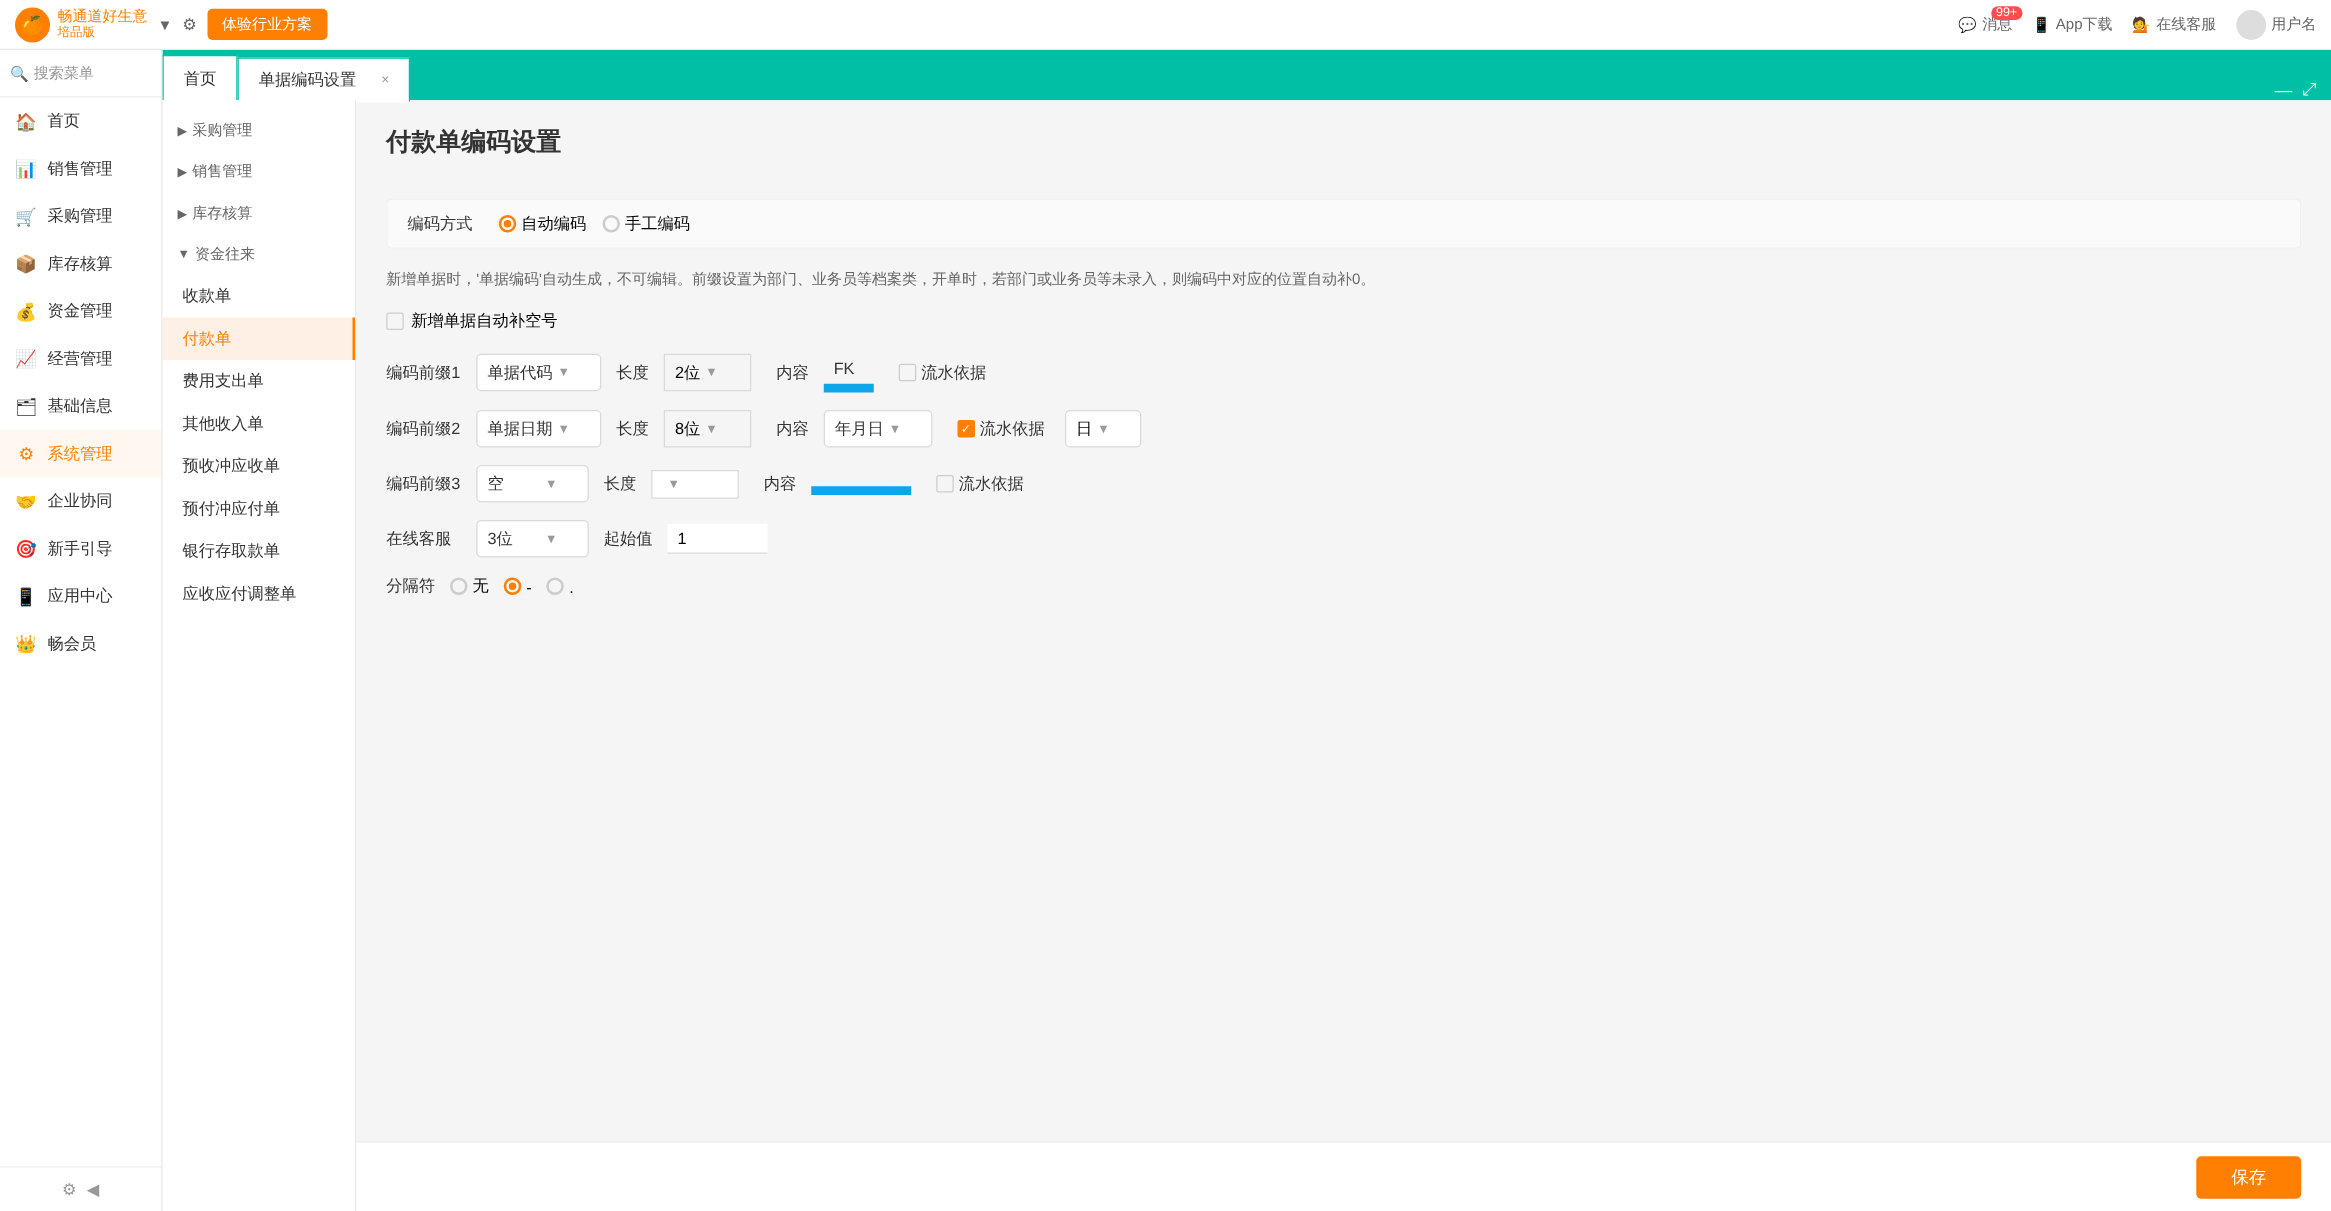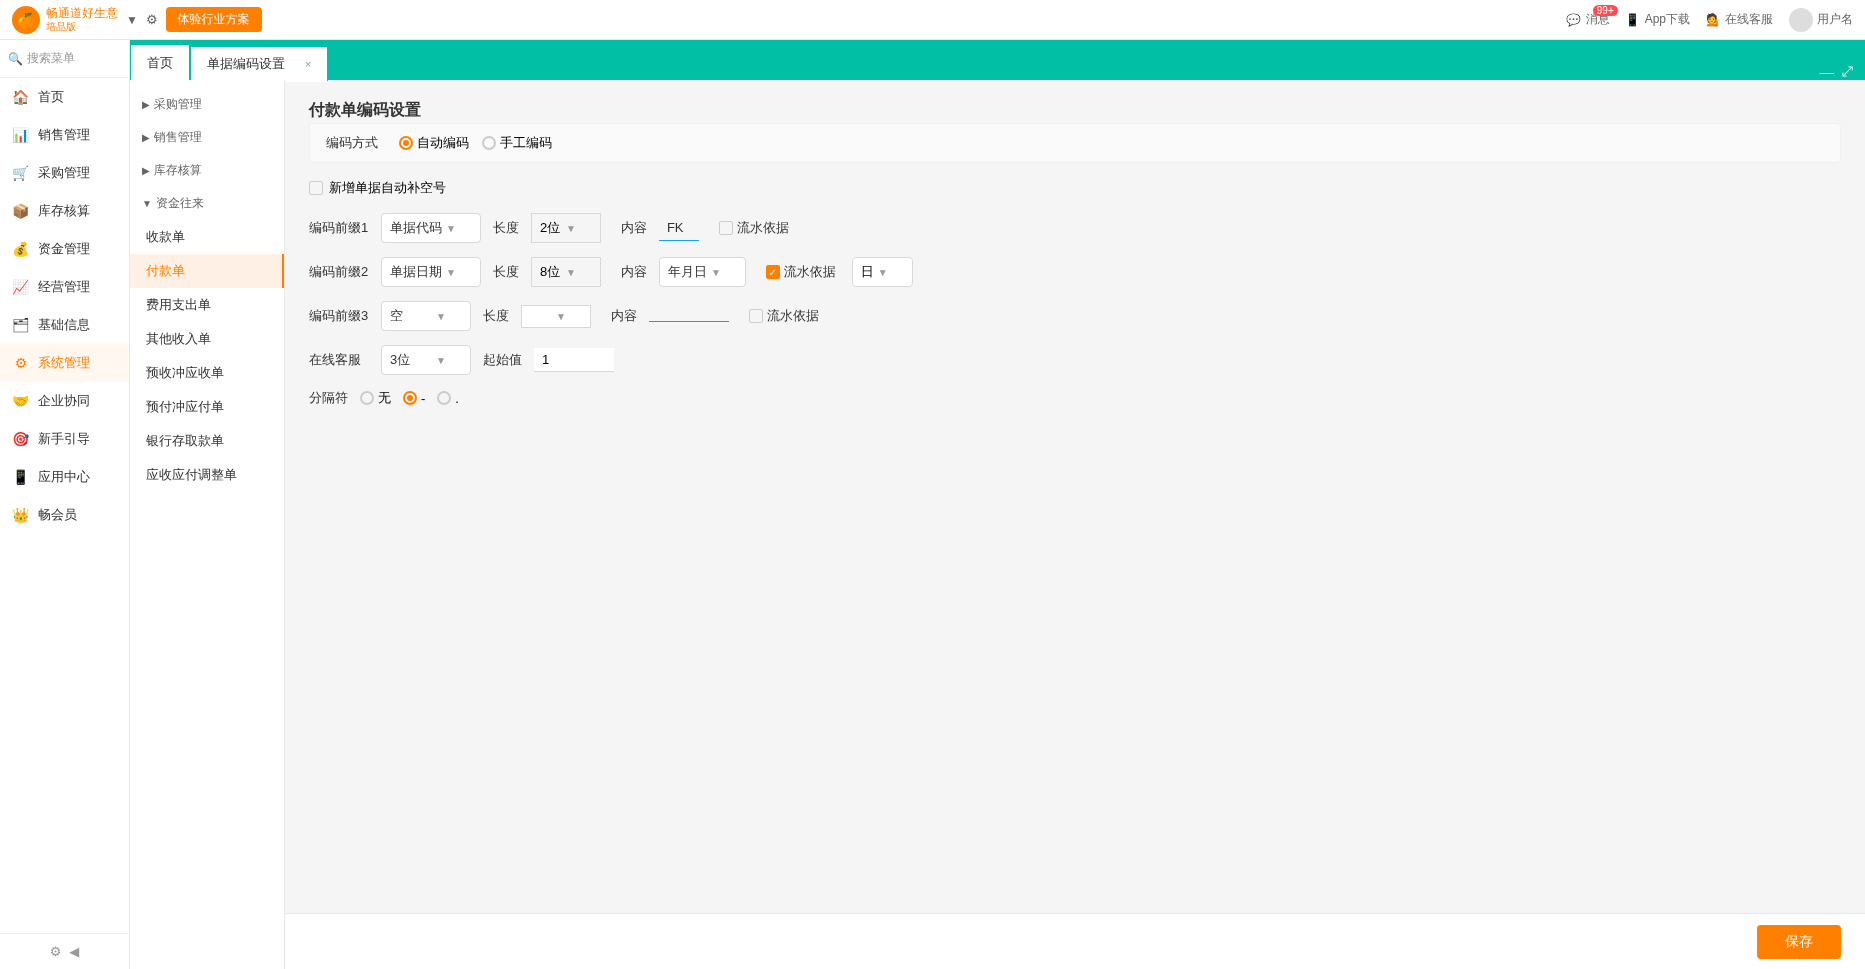--- a/index.html
+++ b/index.html
@@ -57,21 +57,21 @@
     .second-sidebar { width: 155px; background: #fff; border-right: 1px solid #e8e8e8; overflow-y: auto; flex-shrink: 0; padding-top: 8px; }
     .second-sidebar-group { }
     .second-sidebar-group-title { padding: 8px 12px; color: #666; font-size: 12px; display: flex; align-items: center; gap: 4px; cursor: pointer; }
     .expand-arrow { font-size: 10px; }
     .second-sidebar-item { padding: 8px 16px; font-size: 13px; cursor: pointer; color: #333; }
     .second-sidebar-item.active { background: #fff0e6; color: #ff7f00; border-right: 2px solid #ff7f00; }
 
     
     .main-content { flex: 1; display: flex; flex-direction: column; overflow: hidden; }
     .main-content-inner { flex: 1; overflow-y: auto; padding: 20px 24px; }
-    .page-title { font-size: 16px; font-weight: bold; color: #333; margin-bottom: 2px; }
+    .page-title { font-size: 20px; font-weight: bold; color: #333; margin-bottom: 32px; }
     .encode-method { display: flex; align-items: center; gap: 13px; padding: 10px 16px; background: #fafafa; border: 1px solid #f0f0f0; border-radius: 4px; margin-bottom: 16px; }
     .encode-label { font-size: 13px; color: #333; margin-right: 8px; }
     .radio-item { display: flex; align-items: center; gap: 4px; cursor: pointer; font-size: 13px; }
     .radio-dot { width: 14px; height: 14px; border-radius: 50%; border: 2px solid #ccc; display: flex; align-items: center; justify-content: center; }
     .radio-dot.checked { border-color: #ff7f00; }
     .radio-dot.checked::after { content: ''; width: 6px; height: 6px; border-radius: 50%; background: #ff7f00; }
 
     
     .info-text { font-size: 12px; color: #666; margin-bottom: 16px; }
 
@@ -84,23 +84,23 @@
     
     .checkbox-row { display: flex; align-items: center; gap: 6px; margin-bottom: 16px; font-size: 13px; }
     .checkbox-box { width: 14px; height: 14px; border: 1px solid #ccc; border-radius: 2px; display: inline-block; cursor: pointer; }
 
     
     .form-row { display: flex; align-items: center; gap: 12px; margin-bottom: 14px; flex-wrap: wrap; }
     .form-label { font-size: 13px; color: #333; width: 60px; flex-shrink: 0; }
     .form-select { border: 1px solid #d9d9d9; border-radius: 4px; padding: 5px 24px 5px 8px; font-size: 13px; color: #333; background: #fff; cursor: pointer; position: relative; min-width: 90px; display: flex; align-items: center; justify-content: space-between; gap: 4px; }
     .form-select-arrow { color: #999; font-size: 10px; }
     .form-length-label { font-size: 13px; color: #333; }
-    .form-length-select { border: 1px solid #d9d9d9; border-radius: 0; padding: 5px 24px 5px 8px; font-size: 13px; min-width: 70px; display: flex; align-items: center; justify-content: space-between; gap: 4px; background: #fff; cursor: pointer; }
+    .form-length-select { border: 1px solid #d9d9d9; border-radius: 0; padding: 5px 24px 5px 8px; font-size: 13px; min-width: 70px; display: flex; align-items: center; gap: 4px; background: #fff; cursor: pointer; }
     .form-content-label { font-size: 13px; color: #333; margin-left: 8px; }
-    .form-content-value { font-size: 13px; color: #333; min-width: 40px; padding: 5px 8px; border-bottom: 1px solid #0ea5e9; }
+    .form-content-value { font-size: 13px; color: #333; min-width: 40px; padding: 5px 8px; border-bottom: 7px solid #0ea5e9; }
     .form-checkbox { display: flex; align-items: center; gap: 4px; font-size: 13px; color: #333; cursor: pointer; margin-left: 8px; }
     .form-checkbox-box { width: 14px; height: 14px; border: 1px solid #ccc; border-radius: 2px; display: inline-block; }
     .form-checkbox-box.checked { background: #ff7f00; border-color: #ff7f00; display: flex; align-items: center; justify-content: center; color: white; font-size: 10px; }
     .form-day-select { border: 1px solid #d9d9d9; border-radius: 4px; padding: 5px 24px 5px 8px; font-size: 13px; min-width: 50px; display: flex; align-items: center; justify-content: space-between; gap: 4px; background: #fff; cursor: pointer; margin-left: 4px; }
     .form-input { border: none; border-bottom: 1px solid #d9d9d9; padding: 4px 8px; font-size: 13px; outline: none; width: 60px; }
 
     
     .sep-row { display: flex; align-items: center; gap: 12px; margin-bottom: 14px; }
     .sep-label { font-size: 13px; color: #333; }
     .sep-radio { display: flex; align-items: center; gap: 4px; cursor: pointer; font-size: 13px; }
@@ -275,20 +275,21 @@
             <label class="radio-item">
               <div class="radio-dot checked"></div>
               <span>自动编码</span>
             </label>
             <label class="radio-item">
               <div class="radio-dot"></div>
               <span>手工编码</span>
             </label>
           </div>
 
+          <div class="info-text">新增单据时，'单据编码'自动生成，不可编辑。前缀设置为部门、业务员等档案类，开单时，若部门或业务员等未录入，则编码中对应的位置自动补0。</div>
 
 
           <div class="checkbox-row">
             <div class="checkbox-box"></div>
             <span>新增单据自动补空号</span>
           </div>
 
           <div class="form-row">
             <span class="form-label">编码前缀1</span>
             <div class="form-select">

